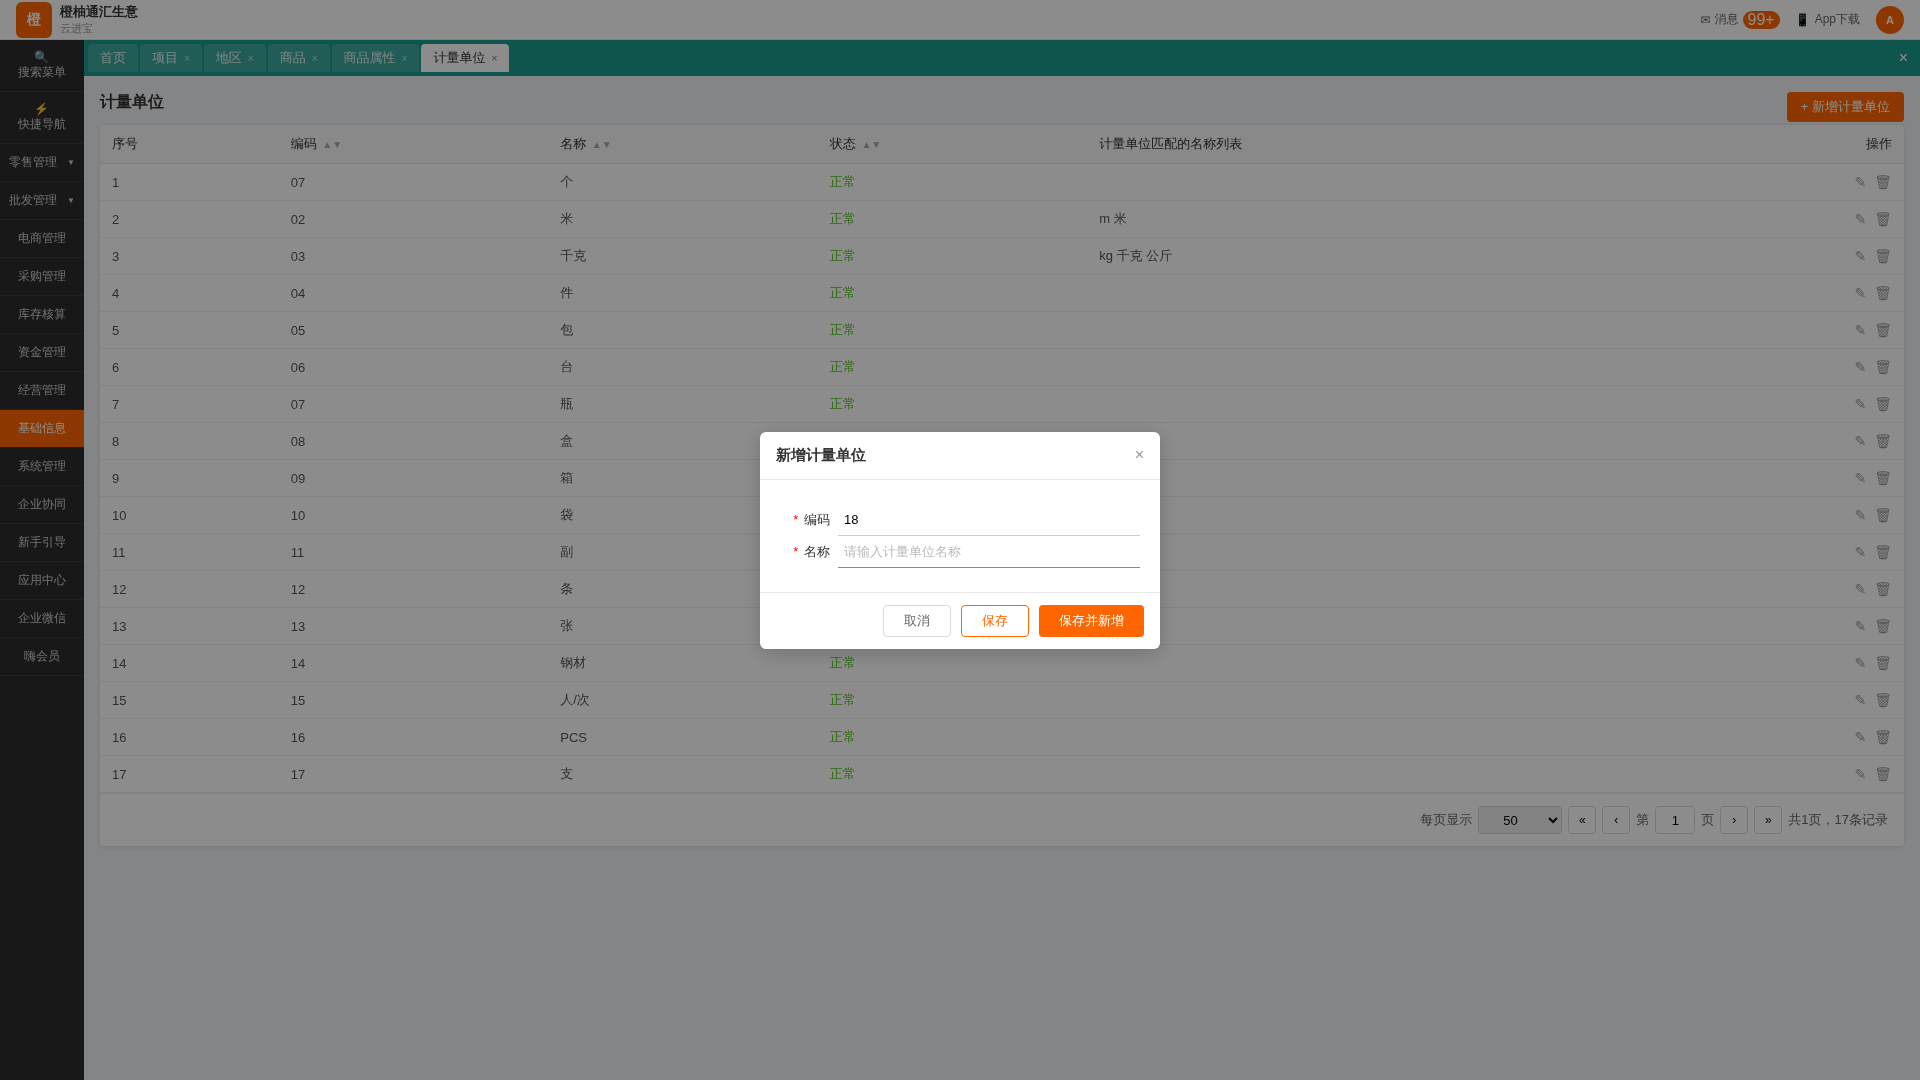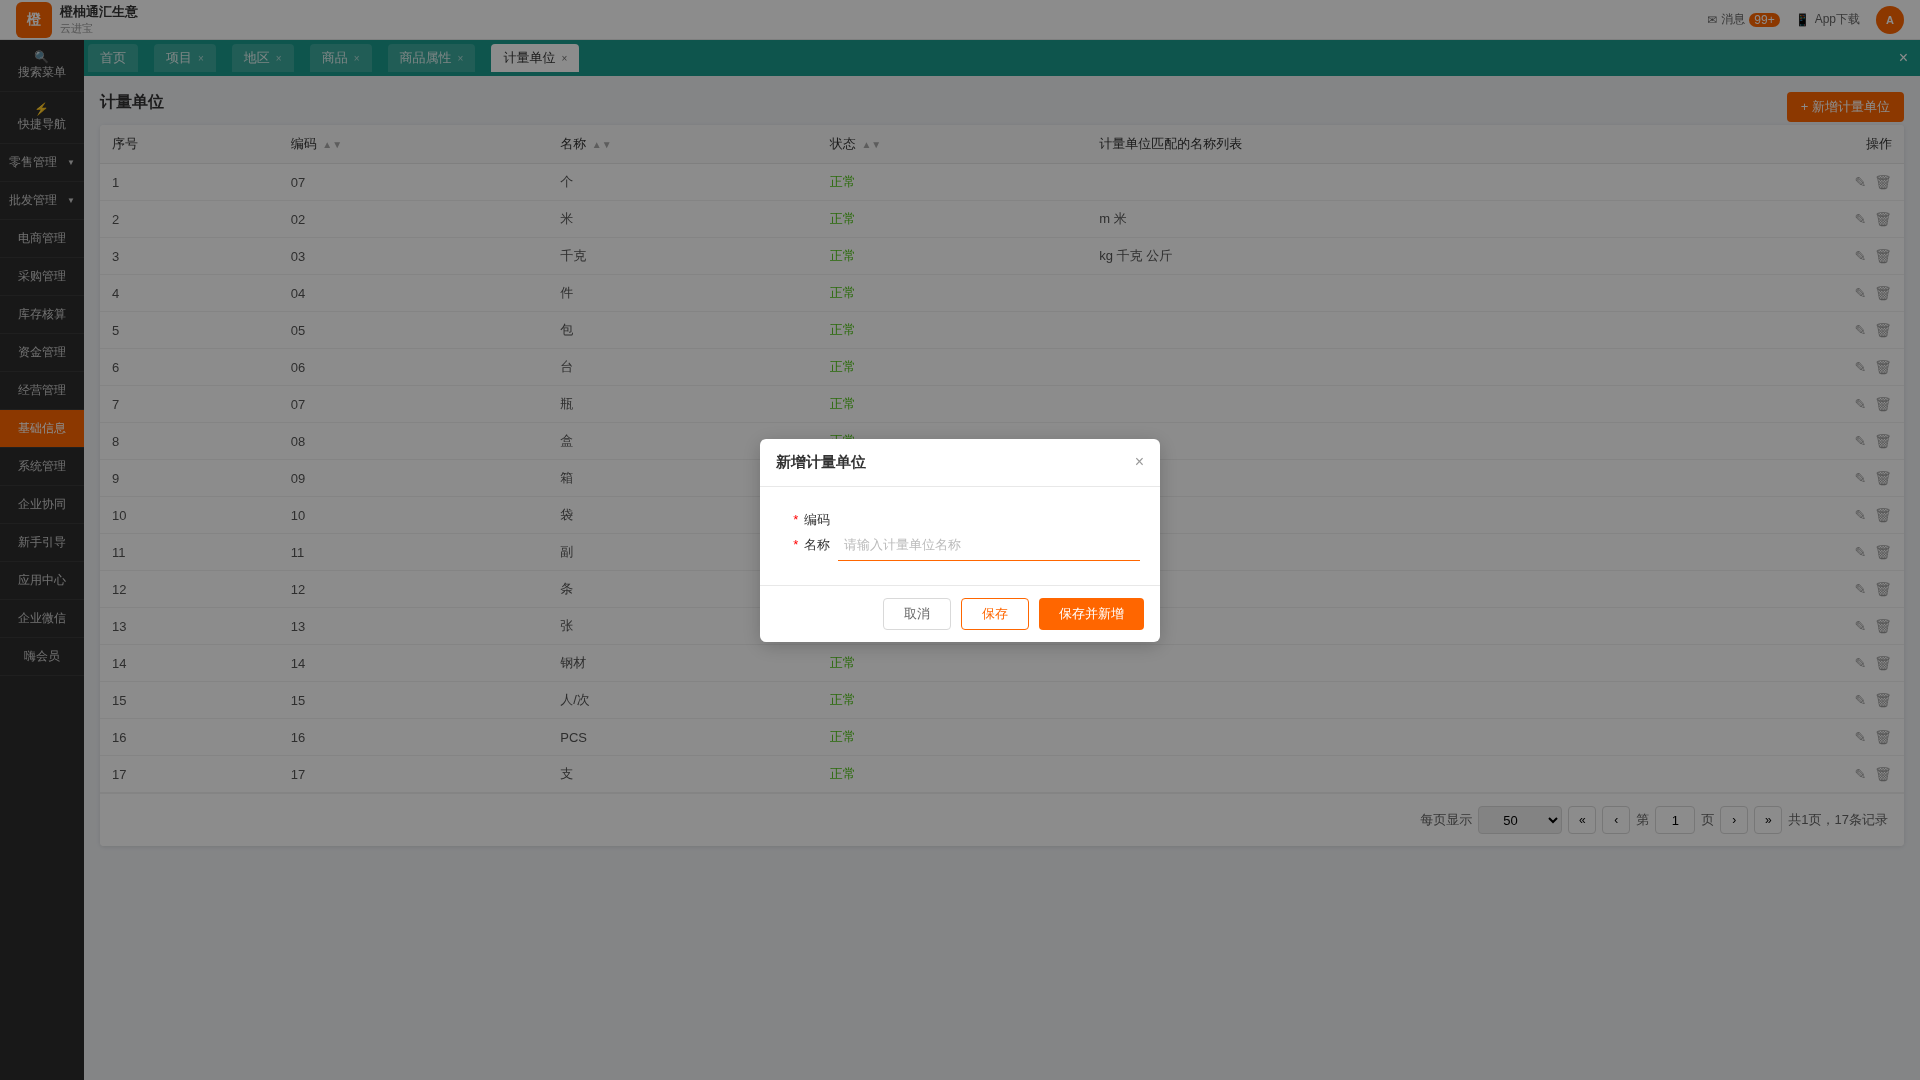--- a/index.html
+++ b/index.html
@@ -49,21 +49,21 @@
       gap: 4px;
       font-size: 12px;
       color: #666;
       cursor: pointer;
     }
     .badge {
       background: #f60;
       color: #fff;
       border-radius: 10px;
       padding: 0 5px;
-      font-size: 12px;
+      font-size: 16px;
       min-width: 16px;
       text-align: left;
     }
     .avatar {
       width: 28px;
       height: 28px;
       border-radius: 50%;
       background: #ccc;
     }
 
@@ -108,21 +108,21 @@
     }
 
     
     .tab-bar {
       background: #1a9b8c;
       height: 36px;
       display: flex;
       align-items: center;
       padding: 0 4px;
       flex-shrink: 0;
-      gap: 16px;
+      gap: 2px;
     }
     .tab {
       height: 28px;
       padding: 0 12px;
       border-radius: 4px 4px 0 0;
       display: flex;
       align-items: center;
       gap: 6px;
       font-size: 13px;
       cursor: pointer;
@@ -769,20 +769,21 @@
     <div class="modal-header">
       <span class="modal-title">新增计量单位</span>
       <span class="modal-close">×</span>
     </div>
     <div class="modal-body">
       <div class="form-row">
         <div class="form-label">
           <span class="required-star">*</span>
           <span>编码</span>
         </div>
+        <input type="text" class="form-input" value="18" style="">
       </div>
       <div class="form-row">
         <div class="form-label">
           <span class="required-star">*</span>
           <span>名称</span>
         </div>
         <input type="text" class="form-input focused" placeholder="请输入计量单位名称" style="">
       </div>
     </div>
     <div class="modal-footer">

